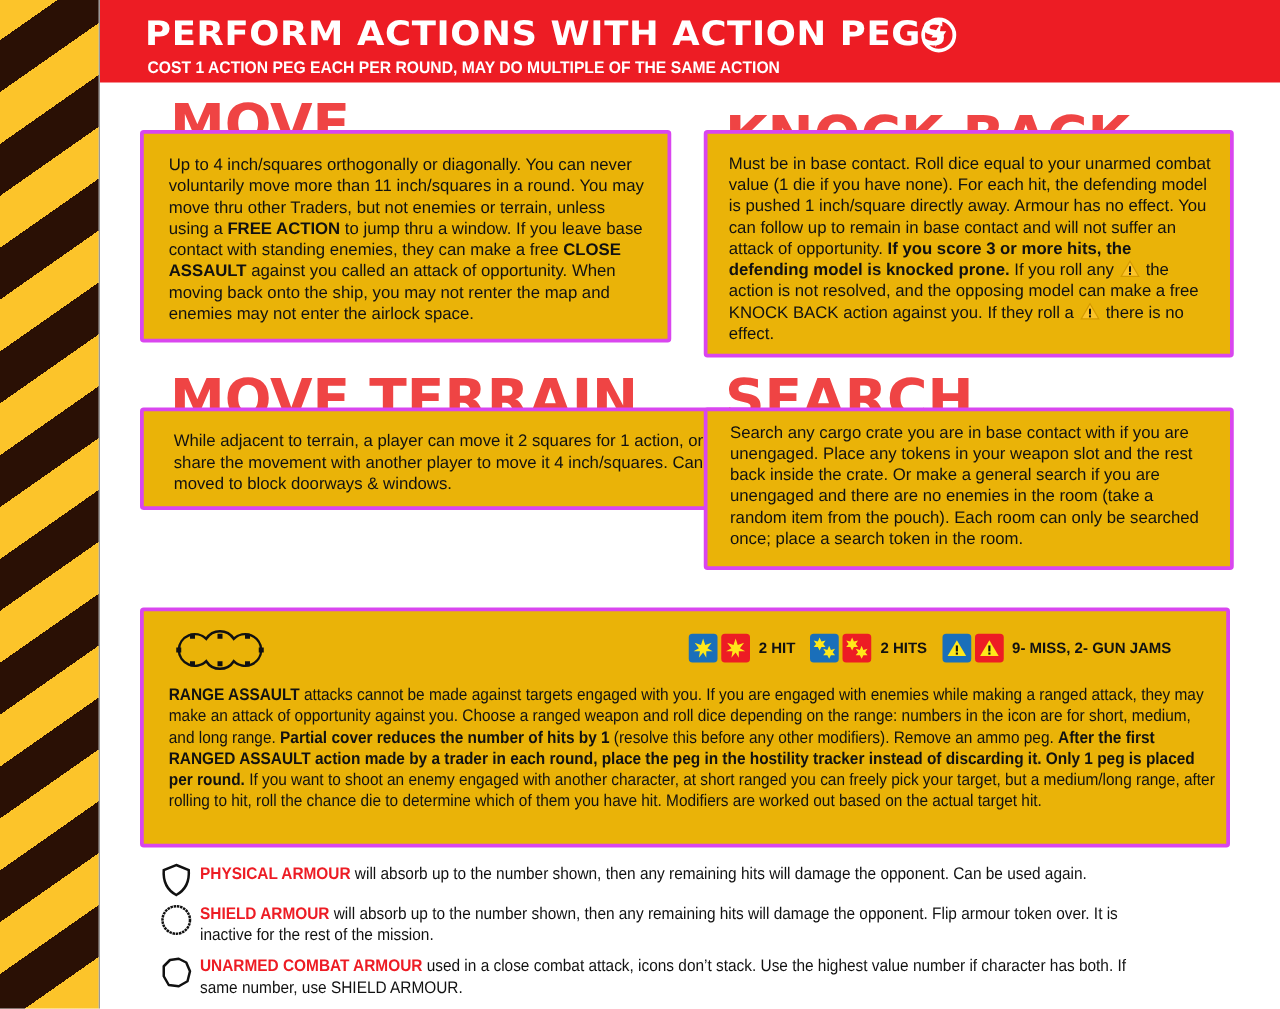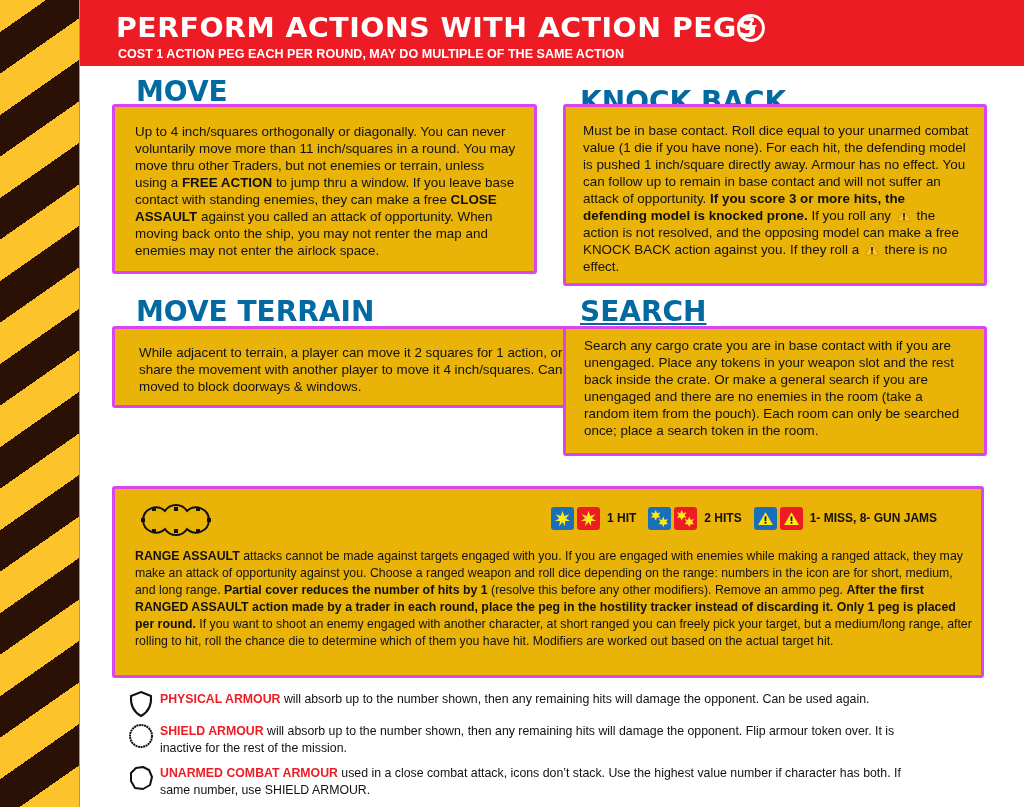--- a/index.html
+++ b/index.html
@@ -25,21 +25,21 @@
     position: absolute; left: 656px; top: 13px; width: 30px; height: 30px;
   }
   .banner .subtitle {
     position: absolute; left: 38px; top: 46px;
     font-family: "Liberation Sans", sans-serif; font-weight: bold; font-size: 13.5px;
     transform: scaleX(0.93); transform-origin: left;
   }
 
   .heading {
     position: absolute; font-family: "DejaVu Sans", sans-serif; font-weight: bold;
-    color: #0369a1; font-size: 28px; letter-spacing: 0px; line-height: 1;
+    color: #ef4444; font-size: 44px; letter-spacing: 0px; line-height: 1;
     transform: scaleX(1.0); transform-origin: left;
   }
 
   .box {
     position: absolute; border: 3px solid #d946ef; border-radius: 3px; background: #eab308;
     font-size: 13.4px; line-height: 17px; color: #111;
   }
   .box b { font-weight: bold; }
 
   .warn {
@@ -126,21 +126,21 @@
     <span class="die blue">
         <svg width="17" height="17" viewBox="0 0 20 20">
           <polygon points="10,1 12,7 18,5 14,10 19,13 13,13 13,19 10,14 6,19 7,13 1,13 6,10 2,5 8,7" fill="#ffe81a"></polygon>
         </svg>
       </span>
     <span class="die red">
         <svg width="17" height="17" viewBox="0 0 20 20">
           <polygon points="10,1 12,7 18,5 14,10 19,13 13,13 13,19 10,14 6,19 7,13 1,13 6,10 2,5 8,7" fill="#ffe81a"></polygon>
         </svg>
       </span>
-    <span class="legend-label">1 HIT</span>
+    <span class="legend-label">2 HIT</span>
     <span class="die blue">
         <svg width="19" height="19" viewBox="0 0 20 20">
           <polygon points="6,1 7.5,4.5 11,3.5 9,6.5 11,9 7.5,9 6,12 4.5,9 1,9 3,6.5 1,3.5 4.5,4.5" fill="#ffe81a"></polygon>
           <polygon points="14,8 15.5,11.5 19,10.5 17,13.5 19,16 15.5,16 14,19 12.5,16 9,16 11,13.5 9,10.5 12.5,11.5" fill="#ffe81a"></polygon>
         </svg>
       </span>
     <span class="die red">
         <svg width="19" height="19" viewBox="0 0 20 20">
           <polygon points="6,1 7.5,4.5 11,3.5 9,6.5 11,9 7.5,9 6,12 4.5,9 1,9 3,6.5 1,3.5 4.5,4.5" fill="#ffe81a"></polygon>
           <polygon points="14,8 15.5,11.5 19,10.5 17,13.5 19,16 15.5,16 14,19 12.5,16 9,16 11,13.5 9,10.5 12.5,11.5" fill="#ffe81a"></polygon>
@@ -154,21 +154,21 @@
           <rect x="7.2" y="10.3" width="1.6" height="1.6" fill="#111"></rect>
         </svg>
       </span>
     <span class="die red">
         <svg width="17" height="15" viewBox="0 0 16 14">
           <path d="M8 1 L15 13 L1 13 Z" fill="#ffe81a"></path>
           <rect x="7.2" y="5" width="1.6" height="4.5" fill="#111"></rect>
           <rect x="7.2" y="10.3" width="1.6" height="1.6" fill="#111"></rect>
         </svg>
       </span>
-    <span class="legend-label">1- MISS,  8- GUN JAMS</span>
+    <span class="legend-label">9- MISS,  2- GUN JAMS</span>
   </div>
 
   <div class="ranged-text"><b>RANGE ASSAULT</b><span> attacks cannot be made against targets engaged with you. If you are engaged with enemies while making a ranged attack, they may make an attack of opportunity against you. Choose a ranged weapon and roll dice depending on the range: numbers in the icon are for short, medium, and long range. </span><b>Partial cover reduces the number of hits by 1</b><span> (resolve this before any other modifiers). Remove an ammo peg. </span><b>After the first RANGED ASSAULT action made by a trader in each round, place the peg in the hostility tracker instead of discarding it. Only 1  peg is placed per round.</b><span> If you want to shoot an enemy engaged with another character, at short ranged you can freely pick your target, but a medium/long range, after rolling to hit, roll the chance die to determine which of them you have hit. Modifiers are worked out based on the actual target hit.</span></div>
 </div>
 
 <div class="armour-row" style="top:690px;">
   <svg class="icon" viewBox="0 0 26 28">
       <path d="M13 2 L23 6 Q24 20 13 26 Q2 20 3 6 Z" fill="none" stroke="#111" stroke-width="2"></path>
     </svg>
   <div class="txt"><span class="red">PHYSICAL ARMOUR</span><span> will absorb up to the number shown, then any remaining hits will damage the opponent. Can be used again.</span></div>

